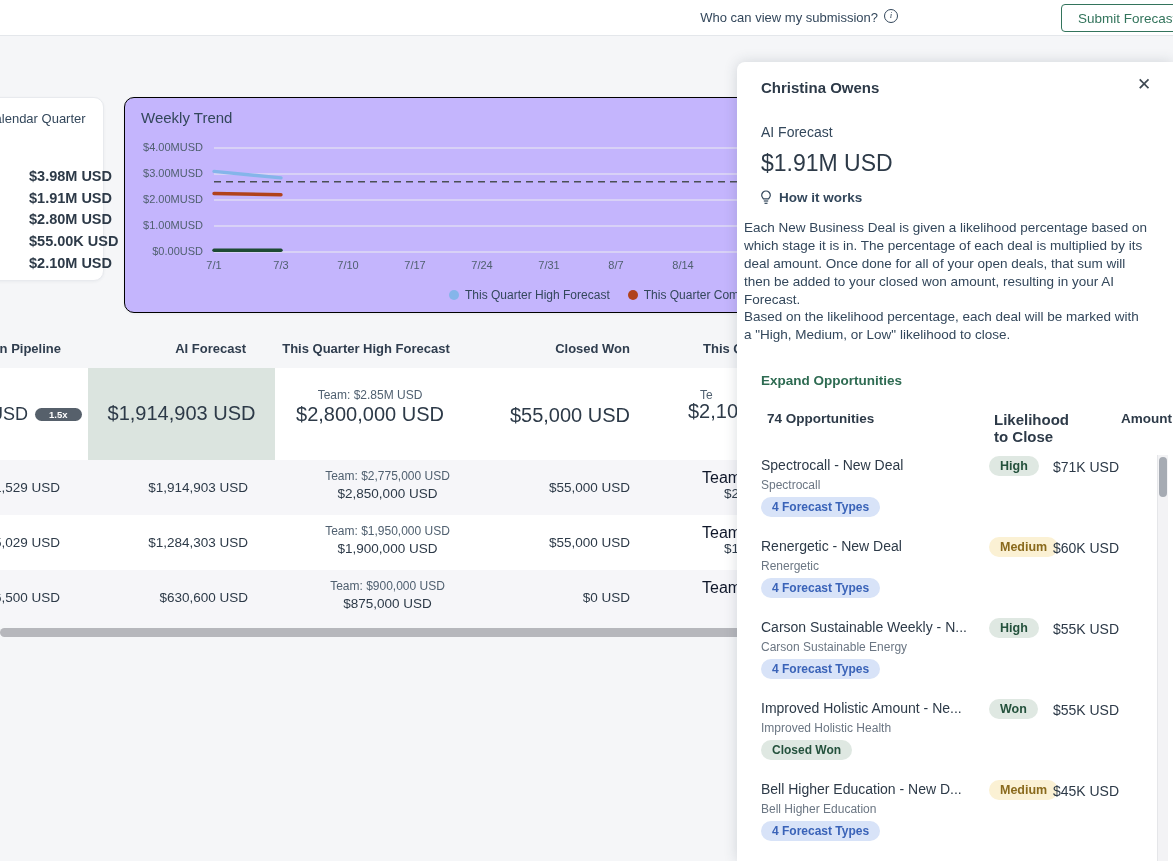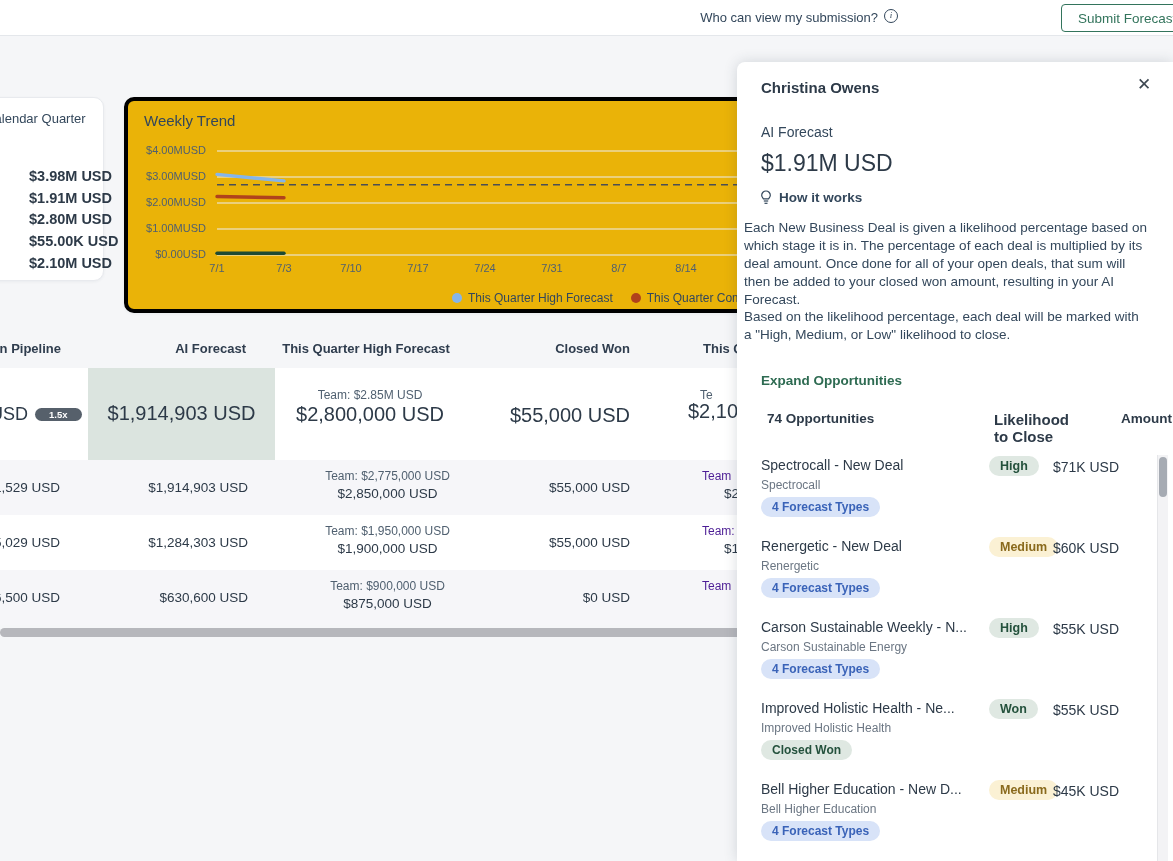--- a/index.html
+++ b/index.html
@@ -18,22 +18,22 @@
     font-family:"Liberation Sans", sans-serif; white-space:nowrap; cursor:pointer; }
 
   
   .summary-card { position:absolute; left:-260px; top:97px; width:364px; height:184px; background:#fff;
     border:1px solid #e8eaee; border-radius:10px; box-shadow:0 1px 3px rgba(45,62,80,.06); z-index:1; }
   .sc-title { position:absolute; left:216px; top:13px; font-size:13px; color:#33475b; white-space:nowrap; }
   .sc-values { position:absolute; left:288px; top:68px; }
   .sc-values div { font-size:14.5px; font-weight:700; color:#2d3a48; line-height:21.7px; white-space:nowrap; }
 
   
-  .chart-card { position:absolute; left:124px; top:97px; width:880px; height:216px; background:#eab308;
-    border:4px solid #000000; border-radius:10px; box-shadow:0 1px 3px rgba(45,62,80,.06); overflow:hidden; z-index:1; }
+  .chart-card { position:absolute; left:124px; top:97px; width:880px; height:216px; background:#c4b5fd;
+    border:1px solid #000000; border-radius:10px; box-shadow:0 1px 3px rgba(45,62,80,.06); overflow:hidden; z-index:1; }
   .chart-title { position:absolute; left:16px; top:11px; font-size:15px; color:#33475b; }
   #trend-svg { position:absolute; left:0; top:0; }
   #ylabels div { position:absolute; width:78px; text-align:right; font-size:11px; color:#506070; white-space:nowrap; }
   #xlabels div { position:absolute; width:50px; text-align:center; font-size:11px; color:#506070; }
   #legend { position:absolute; left:324px; top:190px; display:flex; gap:18px; align-items:center; }
   .leg-item { display:flex; align-items:center; gap:6px; cursor:pointer; white-space:nowrap; }
   .leg-dot { width:10px; height:10px; border-radius:50%; }
   .leg-item span.lbl { font-size:12px; color:#33475b; }
 
   
@@ -50,21 +50,21 @@
   .trow { position:absolute; left:0; width:1173px; }
   .trow.alt { background:#f6f6f9; }
   .trow .c1 { position:absolute; left:-40px; width:100px; text-align:right; font-size:13.5px; color:#2d3a48;
     line-height:55px; white-space:nowrap; }
   .trow .c2 { position:absolute; left:88px; width:160px; text-align:right; font-size:13.5px; color:#2d3a48;
     line-height:55px; white-space:nowrap; }
   .trow .c3 { position:absolute; left:280px; width:215px; text-align:center; }
   .trow .c3 .team { position:absolute; left:0; width:215px; top:9px; font-size:12px; color:#506070; white-space:nowrap; }
   .trow .c3 .val  { position:absolute; left:0; width:215px; top:26px; font-size:13.5px; color:#2d3a48; white-space:nowrap; }
   .trow .c4 { position:absolute; left:465px; width:165px; text-align:right; font-size:13.5px; color:#2d3a48; line-height:55px; }
-  .trow .c5 .team { position:absolute; left:702px; top:9px; font-size:12px; color:#4c1d95; white-space:nowrap; }
+  .trow .c5 .team { position:absolute; left:702px; top:9px; font-size:16px; color:#0f172a; white-space:nowrap; }
   .trow .c5 .val  { position:absolute; left:724px; top:26px; font-size:13.5px; color:#2d3a48; white-space:nowrap; }
 
   .sumrow { position:absolute; left:0; top:0; width:1173px; height:92px; background:#fff; }
   .sumrow .s1 { position:absolute; left:-10px; top:36px; display:flex; align-items:center; gap:7px;
     font-size:18px; color:#2d3a48; white-space:nowrap; }
   .badge-15x { background:#56606b; color:#fff; font-size:9.5px; font-weight:700; border-radius:8px;
     padding:2px 14px; line-height:1; }
   .sumrow .s2cell { position:absolute; left:88px; top:0; width:187px; height:92px; background:#dbe4df; cursor:pointer; }
   .sumrow .s2cell .val { position:absolute; left:0; width:187px; top:34px; text-align:center; font-size:20px; color:#2d3a48; white-space:nowrap; }
   .sumrow .s3 { position:absolute; left:275px; width:190px; text-align:center; }
@@ -295,21 +295,21 @@
 
   <div class="opp" style="top:555px;">
     <div class="name">Carson Sustainable Weekly - N...</div>
     <div class="company">Carson Sustainable Energy</div>
     <span class="tag forecast">4 Forecast Types</span>
     <span class="lik high">High</span>
     <div class="amt">$55K USD</div>
   </div>
 
   <div class="opp" style="top:636px;">
-    <div class="name">Improved Holistic Health - Ne...</div>
+    <div class="name">Improved Holistic Amount - Ne...</div>
     <div class="company">Improved Holistic Health</div>
     <span class="tag wontag">Closed Won</span>
     <span class="lik high">Won</span>
     <div class="amt">$55K USD</div>
   </div>
 
   <div class="opp" style="top:717px;">
     <div class="name">Bell Higher Education - New D...</div>
     <div class="company">Bell Higher Education</div>
     <span class="tag forecast">4 Forecast Types</span>

